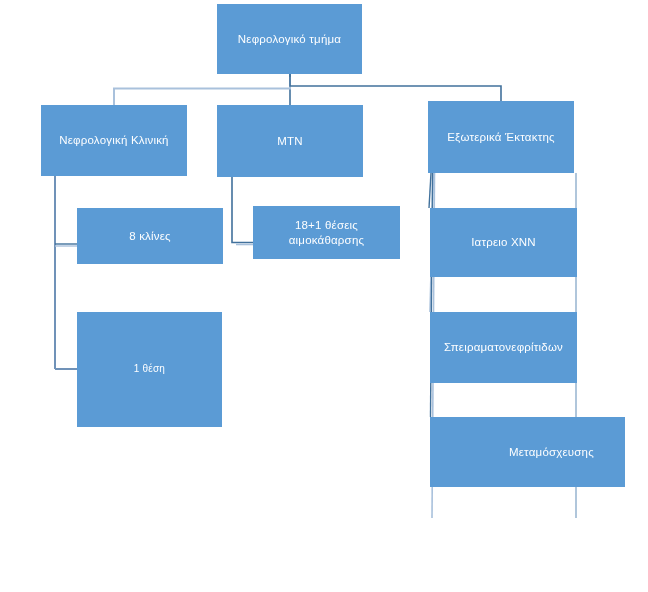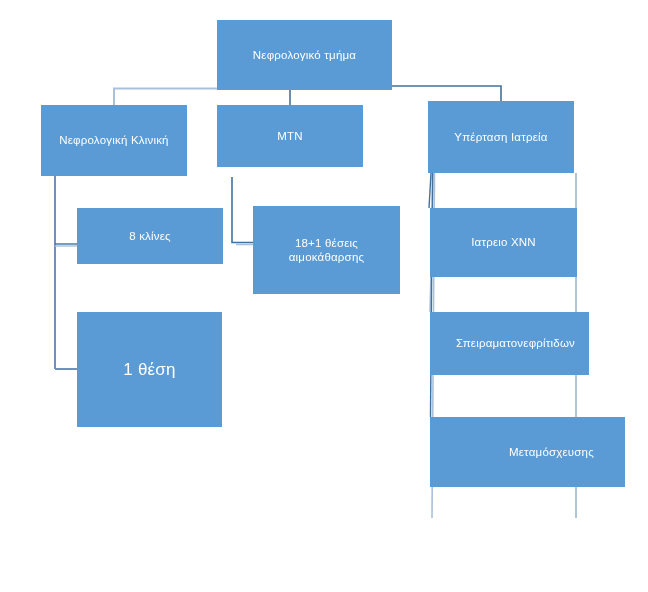--- a/index.html
+++ b/index.html
@@ -11,21 +11,21 @@
   .ln-dark{stroke:var(--connector_dark,#41719c);fill:none;}
   .ln-light{stroke:var(--connector_light,#a9c1dc);fill:none;}
   .ln-med{stroke:var(--connector_medium,#7092b8);fill:none;}
   .node{
     position:absolute;z-index:1;background:var(--box_fill,#5b9bd5);
     color:var(--text_color,#fdfeff);display:flex;flex-direction:column;
     align-items:center;justify-content:center;text-align:center;
     font-size:11.5px;letter-spacing:.2px;line-height:1.25;
   }
   .node .label{display:block;padding:0 10px;}
-  .node .sublabel{display:block;font-size:17px;}
+  .node .sublabel{display:block;font-size:10px;}
   .narrow .label{max-width:112px;}
 </style>
 </head>
 <body>
 
 <div class="stage">
 
   <svg class="connectors" width="648" height="592" viewBox="0 0 648 592">
 
     <path d="M290 74 L290 105" class="ln-dark" stroke-width="1.6"></path>
@@ -40,53 +40,53 @@
     <path d="M232 177 L232 242.5 L253 242.5" class="ln-dark" stroke-width="1.6"></path>
     <path d="M236 244.5 L253 244.5" class="ln-light" stroke-width="1.6"></path>
 
     <path d="M431 173 L429 208" class="ln-dark" stroke-width="1.4"></path>
     <path d="M433.5 173 L430 312" class="ln-light" stroke-width="1.6"></path>
     <path d="M432.5 173 L430.5 417" class="ln-dark" stroke-width="1.4"></path>
     <path d="M434.5 173 L432 518" class="ln-light" stroke-width="1.6"></path>
     <path d="M576 173 L576 518" stroke="var(--connector_faint,#86a8c8)" stroke-width="1.3" fill="none"></path>
   </svg>
 
-  <div class="node" style="left:217px;top:20px;width:175px;height:70px;">
+  <div class="node" style="left:217px;top:4px;width:145px;height:70px;">
     <span class="label">Νεφρολογικό τμήμα</span>
   </div>
 
   <div class="node" style="left:41px;top:105px;width:146px;height:71px;justify-content:center;">
     <span class="label">Νεφρολογική Κλινική</span>
   </div>
 
-  <div class="node" style="left:217px;top:105px;width:146px;height:62px;">
+  <div class="node" style="left:217px;top:105px;width:146px;height:72px;">
     <span class="label">ΜΤΝ</span>
   </div>
 
   <div class="node" style="left:428px;top:101px;width:146px;height:72px;">
-    <span class="label">Υπέρταση Ιατρεία</span>
+    <span class="label">Εξωτερικά Έκτακτης</span>
   </div>
 
   <div class="node" style="left:77px;top:208px;width:146px;height:56px;">
     <span class="label">8 κλίνες</span>
   </div>
 
   <div class="node narrow" style="left:77px;top:312px;width:145px;height:115px;">
     <span class="sublabel">1 θέση</span>
   </div>
 
-  <div class="node narrow" style="left:253px;top:206px;width:147px;height:88px;">
+  <div class="node narrow" style="left:253px;top:206px;width:147px;height:53px;">
     <span class="label">18+1 θέσεις αιμοκάθαρσης</span>
   </div>
 
   <div class="node" style="left:430px;top:208px;width:147px;height:69px;">
     <span class="label">Ιατρειο ΧΝΝ</span>
   </div>
 
-  <div class="node" style="left:430px;top:312px;width:147px;height:63px;padding-left:12px;">
+  <div class="node" style="left:430px;top:312px;width:147px;height:71px;">
     <span class="label" style="padding:0 2px;">Σπειραματονεφρίτιδων</span>
   </div>
 
   <div class="node" style="left:430px;top:417px;width:147px;height:70px;padding-left:48px;">
     <span class="label">Μεταμόσχευσης</span>
   </div>
 
 
 </div>
 

